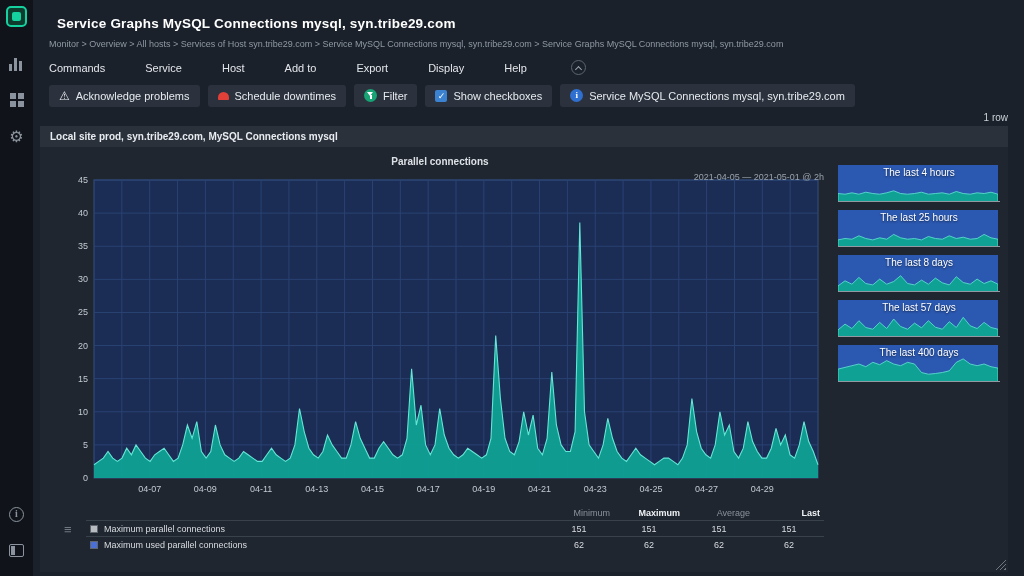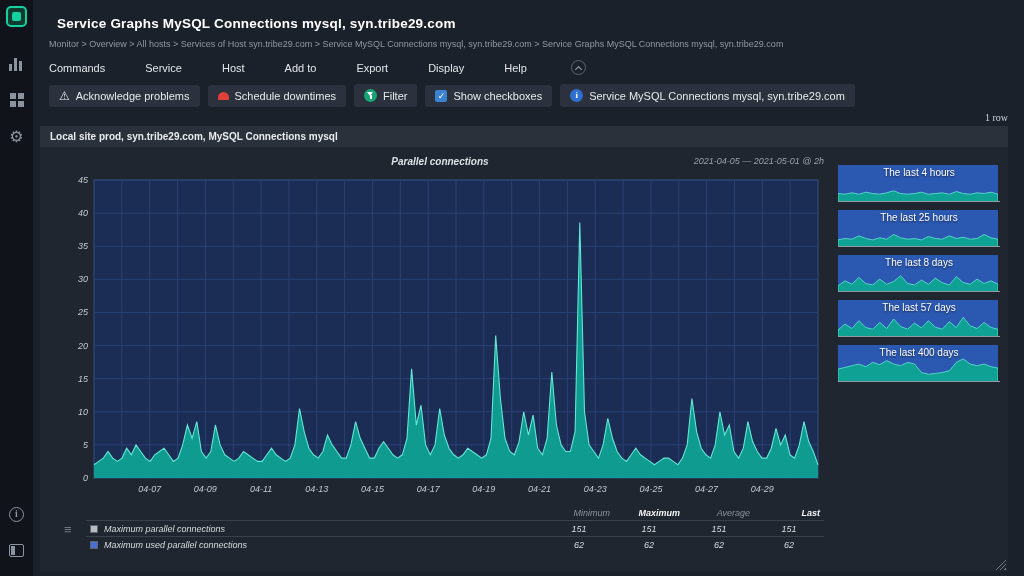--- a/index.html
+++ b/index.html
@@ -55,30 +55,30 @@
     font-family:inherit; cursor:pointer; white-space:nowrap;
   }
   .warn-glyph { color:#eef0f2; font-size:12px; line-height:10px; }
   .siren-icon { width:11px; height:8px; background:#e04038; border-radius:6px 6px 1px 1px; display:inline-block; }
   .filter-icon { width:13px; height:13px; background:#17a374; border-radius:50%; position:relative; display:inline-block; }
   .filter-icon i { position:absolute; left:3px; top:3px; width:0; height:0; border-left:3.5px solid transparent; border-right:3.5px solid transparent; border-top:4px solid #fff; }
   .filter-icon b { position:absolute; left:6px; top:6px; width:1.5px; height:4px; background:#fff; }
   .checkbox-icon { width:12px; height:12px; background:#3b82d0; border-radius:2px; color:#fff; font-size:9px; line-height:12px; text-align:center; display:inline-block; }
   .info-circle-icon { width:13px; height:13px; background:#2f6fd0; border-radius:50%; color:#fff; font-size:9px; font-weight:bold; line-height:13px; text-align:center; display:inline-block; font-family:"Liberation Serif", serif; }
 
-  .rowcount { text-align:right; font-size:10px; color:#ccd2d8; margin:5px 16px 3px 0;font-family:Liberation Serif, serif; }
+  .rowcount { text-align:right; font-size:10px; color:#ccd2d8; margin:5px 16px 3px 0; }
 
   
   .dashlet { margin:0 16px 0 7px; background:#20262f; position:relative; height:446px; }
   .dashlet-title { background:#2a313b; font-size:10px; font-weight:bold; color:#e8ecf0; padding:5px 10px; }
   .dashlet-body { display:flex; padding:6px 6px 0 8px; }
-  .graph-area { width:784px; flex-shrink:0;font-style:italic; }
+  .graph-area { width:784px; flex-shrink:0; }
   .graph-head { position:relative; height:16px; margin-top:3px; }
   .graph-title { position:absolute; left:50%; transform:translateX(-50%); font-size:10px; font-weight:bold; color:#dce1e6; }
-  .graph-range { position:absolute; right:8px; font-size:9px; color:#99a2ac; }
+  .graph-range { position:absolute; right:8px; font-size:9px; color:#99a2ac;margin-top:16px; }
   .main-chart { display:block; margin-top:2px; cursor:crosshair; }
 
   .legend-wrap { position:relative; padding-left:38px; margin-top:3px; }
   .legend-drag { position:absolute; left:16px; top:50%; transform:translateY(-50%); color:#6f7781; font-size:13px; cursor:grab; }
   .legend-table { width:738px; border-collapse:collapse; font-size:9px; }
   .legend-table th, .legend-table td { padding:2.5px 4px; }
   .legend-table th { color:#8a929c; font-weight:normal; text-align:right; }
   .legend-table th.hl { color:#f0f3f6; font-weight:bold; }
   .legend-table tbody tr { border-top:1px solid #39414b; }
   .legend-table td.label { text-align:left; color:#d7dce1; }

